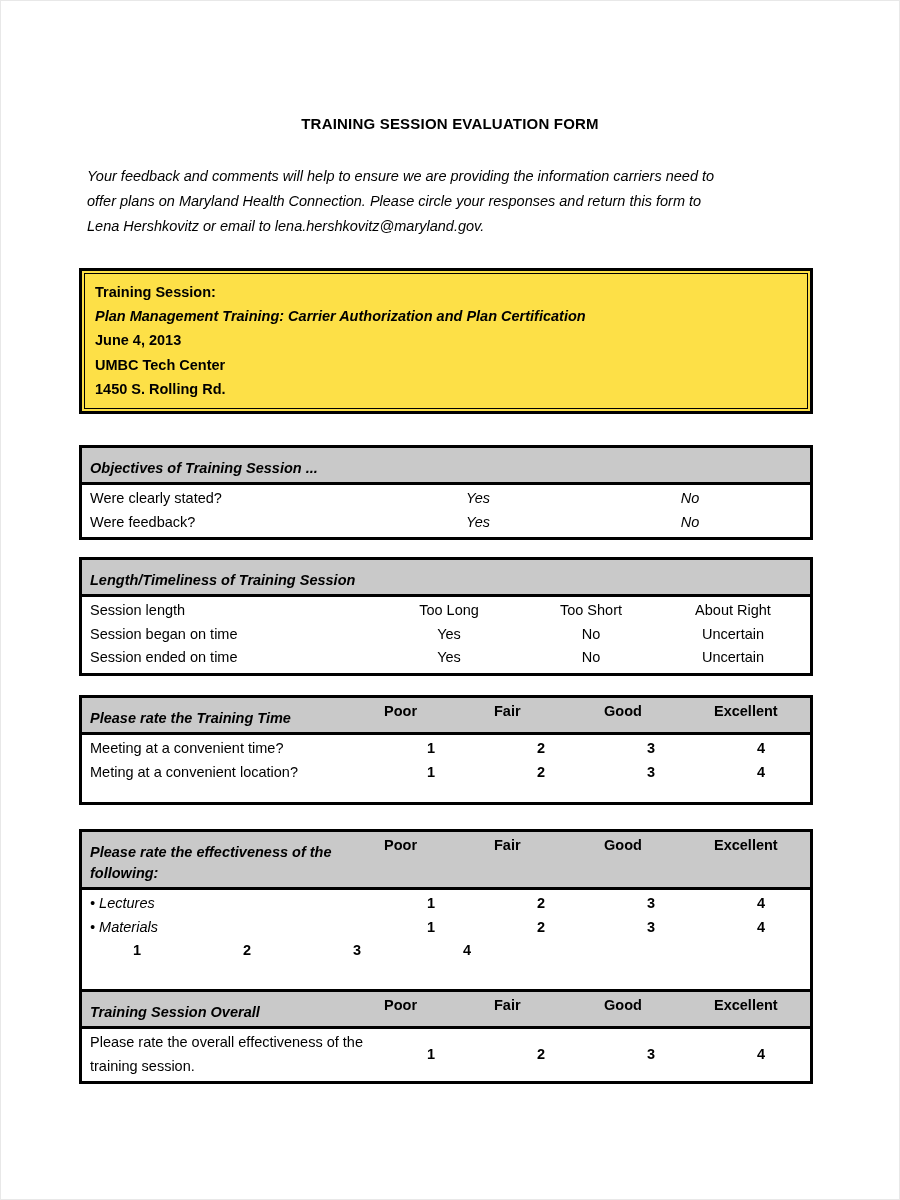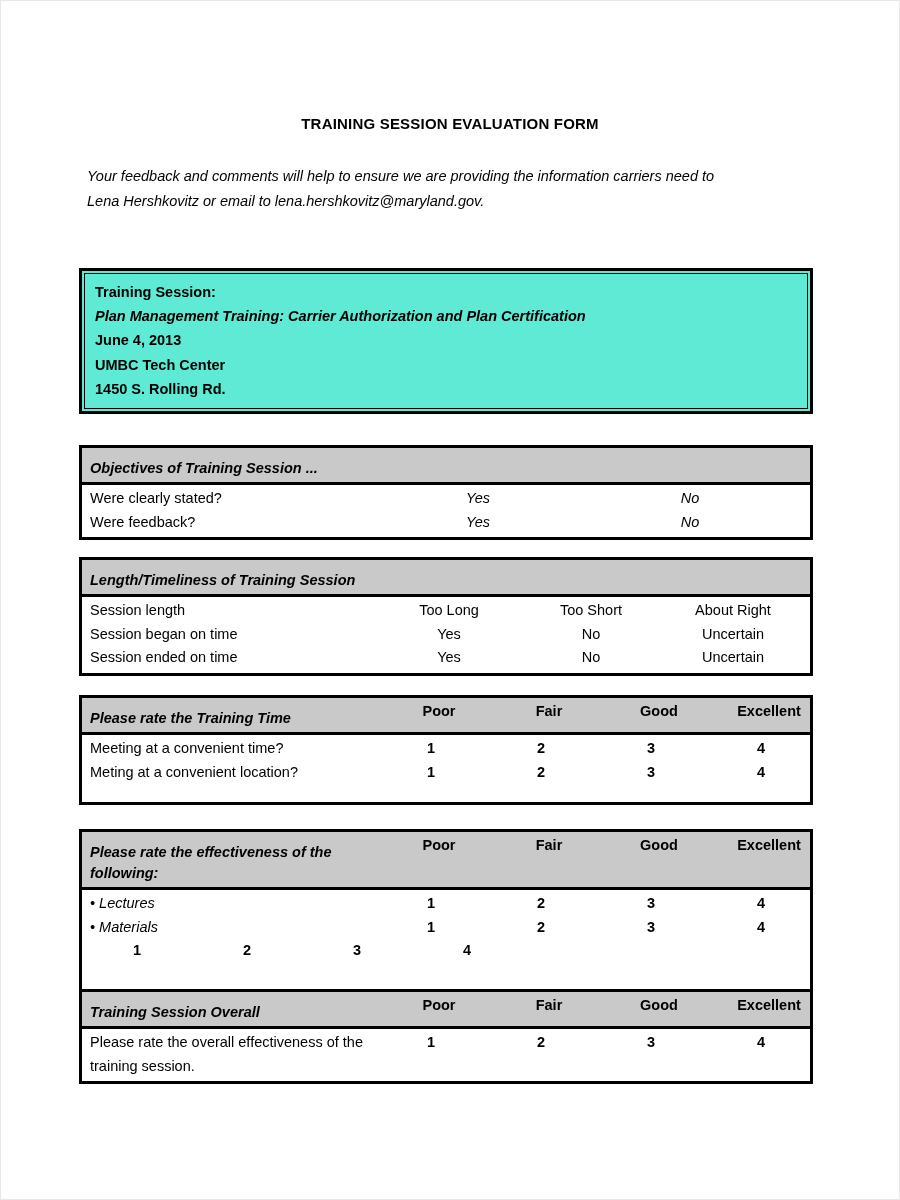--- a/index.html
+++ b/index.html
@@ -47,21 +47,21 @@
 
   
   .session-box {
     position: absolute;
     left: 78px;
     top: 267px;
     width: 734px;
     box-sizing: border-box;
     border: 3px solid #000;
     padding: 2px;
-    background: #5eead4;
+    background: #fde047;
   }
   .session-inner {
     border: 1px solid #000;
     padding: 6px 0 7px 10px;
     box-sizing: border-box;
   }
   .session-line {
     font-size: 14.5px;
     font-weight: bold;
     line-height: 24.2px;
@@ -94,28 +94,28 @@
     flex: 0 0 auto;
   }
   .sec-head .h-cols {
     flex: 1 1 auto;
     display: flex;
     padding-top: 3px;
   }
   .sec-head .h-col {
     font-size: 14.5px;
     font-weight: bold;
-    text-align: center;
+    text-align: left;
     line-height: 21px;
   }
 
   .sec-body { padding: 2px 0 3px 0; }
   .row {
     display: flex;
-    align-items: flex-start;
+    align-items: center;
     font-size: 14.5px;
     line-height: 23.5px;
   }
   .row .r-label {
     padding-left: 8px;
     flex: 0 0 auto;
     box-sizing: border-box;
   }
   .row .r-cols {
     flex: 1 1 auto;
@@ -144,20 +144,21 @@
 </style>
 </head>
 <body>
 
 <div class="page">
 
   <div class="doc-title">TRAINING SESSION EVALUATION FORM</div>
 
   <div class="intro">
     <span>Your feedback and comments will help to ensure we are providing the information carriers need to</span>
+    <span>offer plans on Maryland Health Connection.  Please circle your responses and return this form to</span>
     <span>Lena Hershkovitz or email to lena.hershkovitz@maryland.gov.</span>
   </div>
 
   <div class="session-box">
     <div class="session-inner">
       <div class="session-line">Training Session:</div>
       <div class="session-line ital">Plan Management Training: Carrier Authorization and Plan Certification</div>
       <div class="session-line">June 4, 2013</div>
       <div class="session-line">UMBC Tech Center</div>
       <div class="session-line">1450 S. Rolling Rd.</div>

